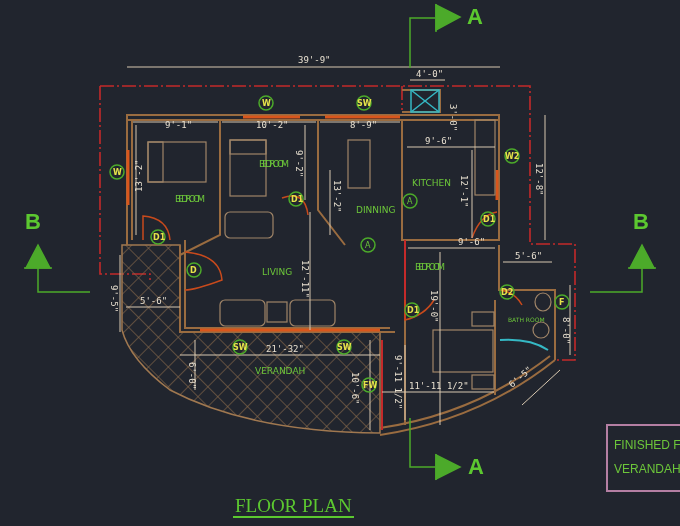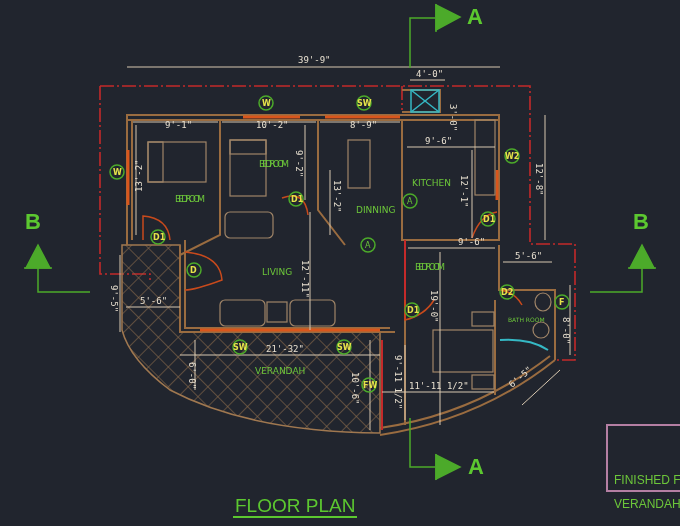--- a/index.html
+++ b/index.html
@@ -3,23 +3,23 @@
 <meta charset="utf-8">
 <style>
   html,body{margin:0;padding:0;background:#21252e;}
   body{width:680px;height:526px;overflow:hidden;position:relative;font-family:"Liberation Sans",sans-serif;}
   svg{position:absolute;left:0;top:0;}
   .dim{font-family:"DejaVu Sans Mono",monospace;font-size:9px;fill:#e8e0d0;}
   .room{font-family:"DejaVu Sans",sans-serif;font-size:9px;fill:#6cc63a;}
   .tag{font-family:"DejaVu Sans",sans-serif;font-size:8px;fill:#e6e34a;font-weight:bold;}
   .tagA{font-family:"DejaVu Sans",sans-serif;font-size:8px;fill:#6cc63a;}
   .sec{font-family:"Liberation Sans",sans-serif;font-weight:bold;fill:#5cc830;}
-  .title{position:absolute;left:233px;top:496px;color:#5cc830;font-size:19px;font-family:Liberation Sans, sans-serif;border-bottom:2px solid #5cc830;line-height:20px;padding:0 2px;}
+  .title{position:absolute;left:233px;top:496px;color:#5cc830;font-size:19px;font-family:Liberation Serif, serif;border-bottom:2px solid #5cc830;line-height:20px;padding:0 2px;}
   .legend{position:absolute;left:606px;top:424px;width:90px;height:68px;border:2px solid #b47fa3;box-sizing:border-box;}
-  .legend div{color:#6cc63a;font-size:12px;white-space:nowrap;position:absolute;left:6px;margin-top:35px;}
+  .legend div{color:#6cc63a;font-size:12px;white-space:nowrap;position:absolute;left:6px;}
 </style>
 </head>
 <body>
 
 <svg width="680" height="526" viewBox="0 0 680 526">
   <defs>
     <pattern id="hatch" width="14" height="14" patternUnits="userSpaceOnUse" patternTransform="rotate(45)">
       <rect width="14" height="14" fill="none"></rect>
       <line x1="0" y1="0" x2="0" y2="14" stroke="#8a6a4a" stroke-width="1.2"></line>
       <line x1="0" y1="0" x2="14" y2="0" stroke="#8a6a4a" stroke-width="1.2"></line>

